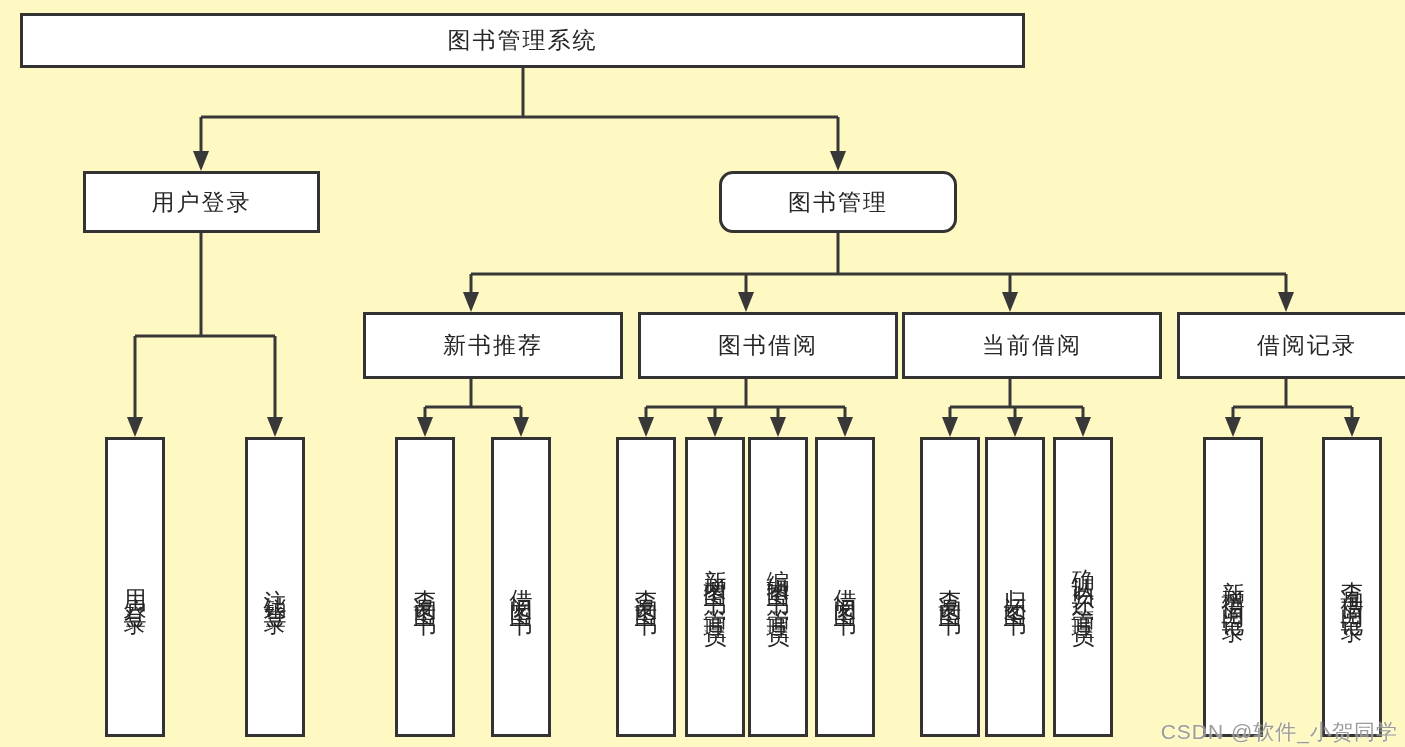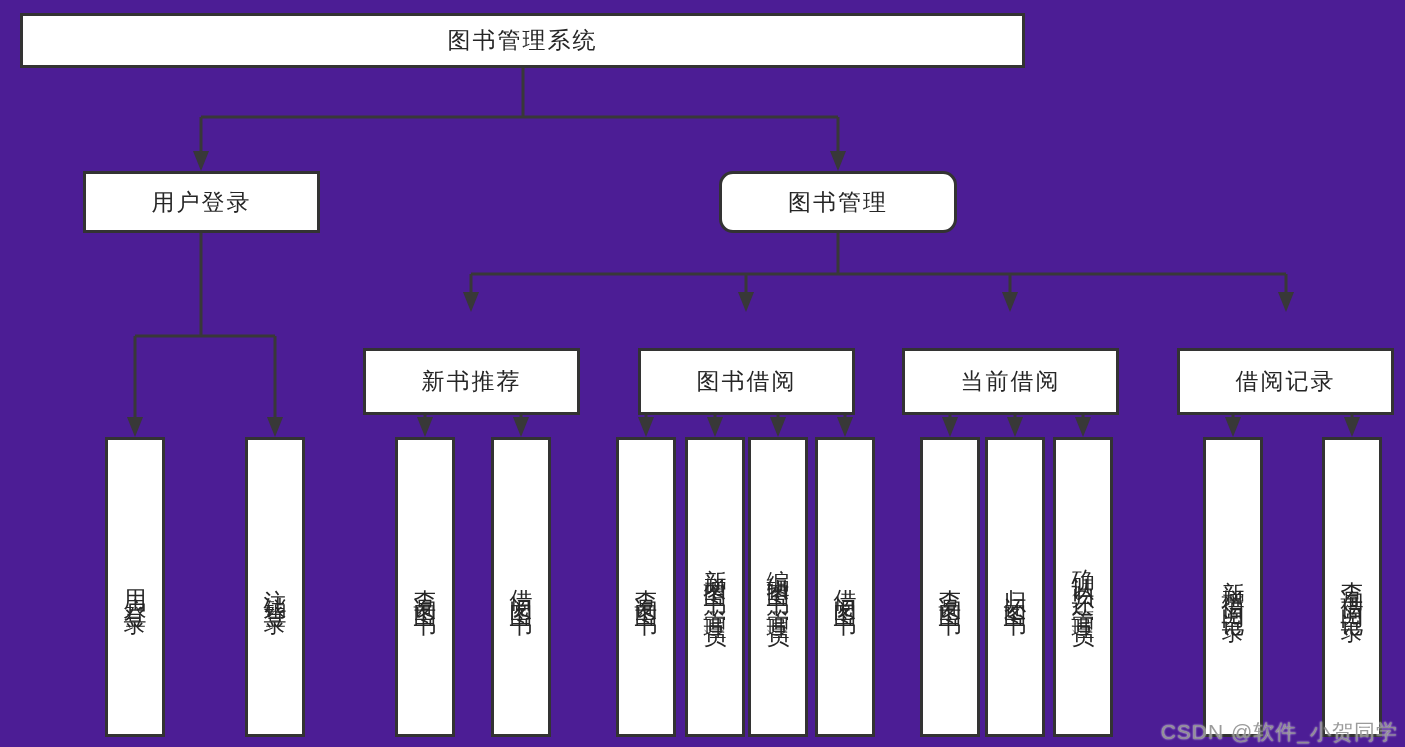--- a/index.html
+++ b/index.html
@@ -5,21 +5,21 @@
   html, body {
     margin: 0;
     padding: 0;
     background: #ffffff;
     font-family: "Liberation Sans", sans-serif;
   }
   #canvas {
     position: relative;
     width: 1405px;
     height: 747px;
-    background: #4c1d95;
+    background: #fef9c3;
     overflow: hidden;
   }
   #wires {
     position: absolute;
     left: 0;
     top: 0;
     width: 1405px;
     height: 747px;
   }
   .node {
@@ -46,21 +46,21 @@
     writing-mode: vertical-lr;
     text-orientation: mixed;
     font-size: 23px;
     letter-spacing: 8px;
     line-height: 1;
     white-space: nowrap;
   }
   .root  { left: 20px;  top: 13px;  width: 1005px; height: 55px; }
   .lv2-a { left: 83px;  top: 171px; width: 237px;  height: 62px; }
   .lv2-b { left: 719px; top: 171px; width: 238px;  height: 62px; border-radius: 14px; }
-  .lv3   { top: 312px; width: 217px; height: 67px; margin-top: 36px; }
+  .lv3   { top: 312px; width: 260px; height: 67px; }
   .lv3-a { left: 363px; }
   .lv3-b { left: 638px; }
   .lv3-c { left: 902px; justify-content: center; }
   .lv3-d { left: 1177px; }
   .leaf-1  { left: 105px;  top: 437px; }
   .leaf-2  { left: 245px;  top: 437px; }
   .leaf-3  { left: 395px;  top: 437px; }
   .leaf-4  { left: 491px;  top: 437px; }
   .leaf-5  { left: 616px;  top: 437px; }
   .leaf-6  { left: 685px;  top: 437px; }

